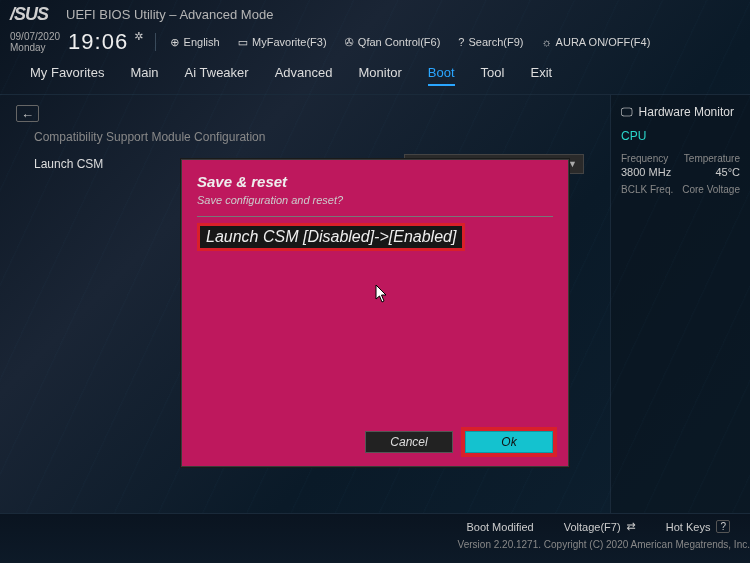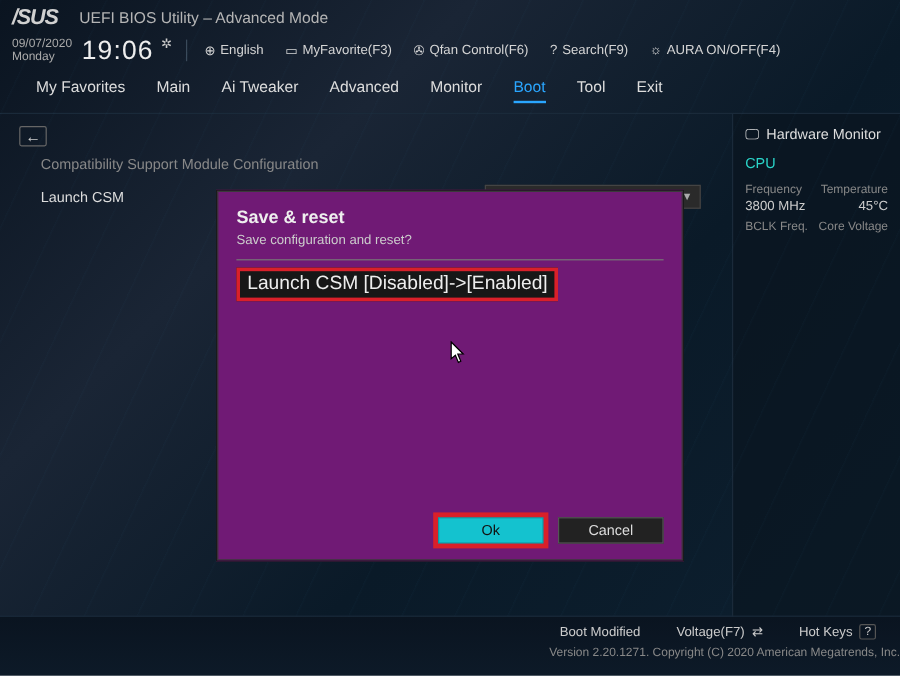--- a/index.html
+++ b/index.html
@@ -62,25 +62,26 @@
     border:1px solid #444; display:flex; align-items:center;
     padding:0 6px; font-size:12px; color:#ddd; position:relative;
   }
   .dropdown .arrow { margin-left:auto; font-size:9px; color:#aaa; }
 
   
   .dialog {
     position:absolute;
     left:180px; top:158px;
     width:390px; height:310px;
-    background:#701a75;
+    background:#be185d;
     border:1px solid #1a1a1a;
     box-shadow: 0 0 0 1px #3a3a3a inset;
     padding: 14px 16px;
     z-index:10;
+    font-style:italic;
   }
   .dlg-title { font-size:15px; color:#eee; font-weight:bold; margin-bottom:4px; }
   .dlg-sub { font-size:11px; color:#ccc; margin-bottom:10px; }
   .dlg-hr { height:1px; background:#777; margin-bottom:6px; }
   .changeitem {
     border:3px solid #d9202a;
     background:#171717;
     color:#eee;
     font-size:16px;
     padding:2px 6px;
@@ -220,22 +221,22 @@
     </div>
   </div>
 </div>
 
 <div class="dialog">
   <div class="dlg-title">Save &amp; reset</div>
   <div class="dlg-sub">Save configuration and reset?</div>
   <div class="dlg-hr"></div>
   <div class="changeitem">Launch CSM [Disabled]-&gt;[Enabled]</div>
   <div class="dlg-buttons">
+    <div class="btn">Cancel</div>
     <div class="btn ok">Ok</div>
-    <div class="btn">Cancel</div>
   </div>
 </div>
 
 <svg class="cursor" viewBox="0 0 14 20">
   <path d="M1 1 L1 15 L4.5 12 L7 18 L9 17 L6.5 11 L11 11 Z" fill="#fff" stroke="#000" stroke-width="1"></path>
 </svg>
 
 <div class="footer">
   <div class="footrow1">
     <div class="footitem">

